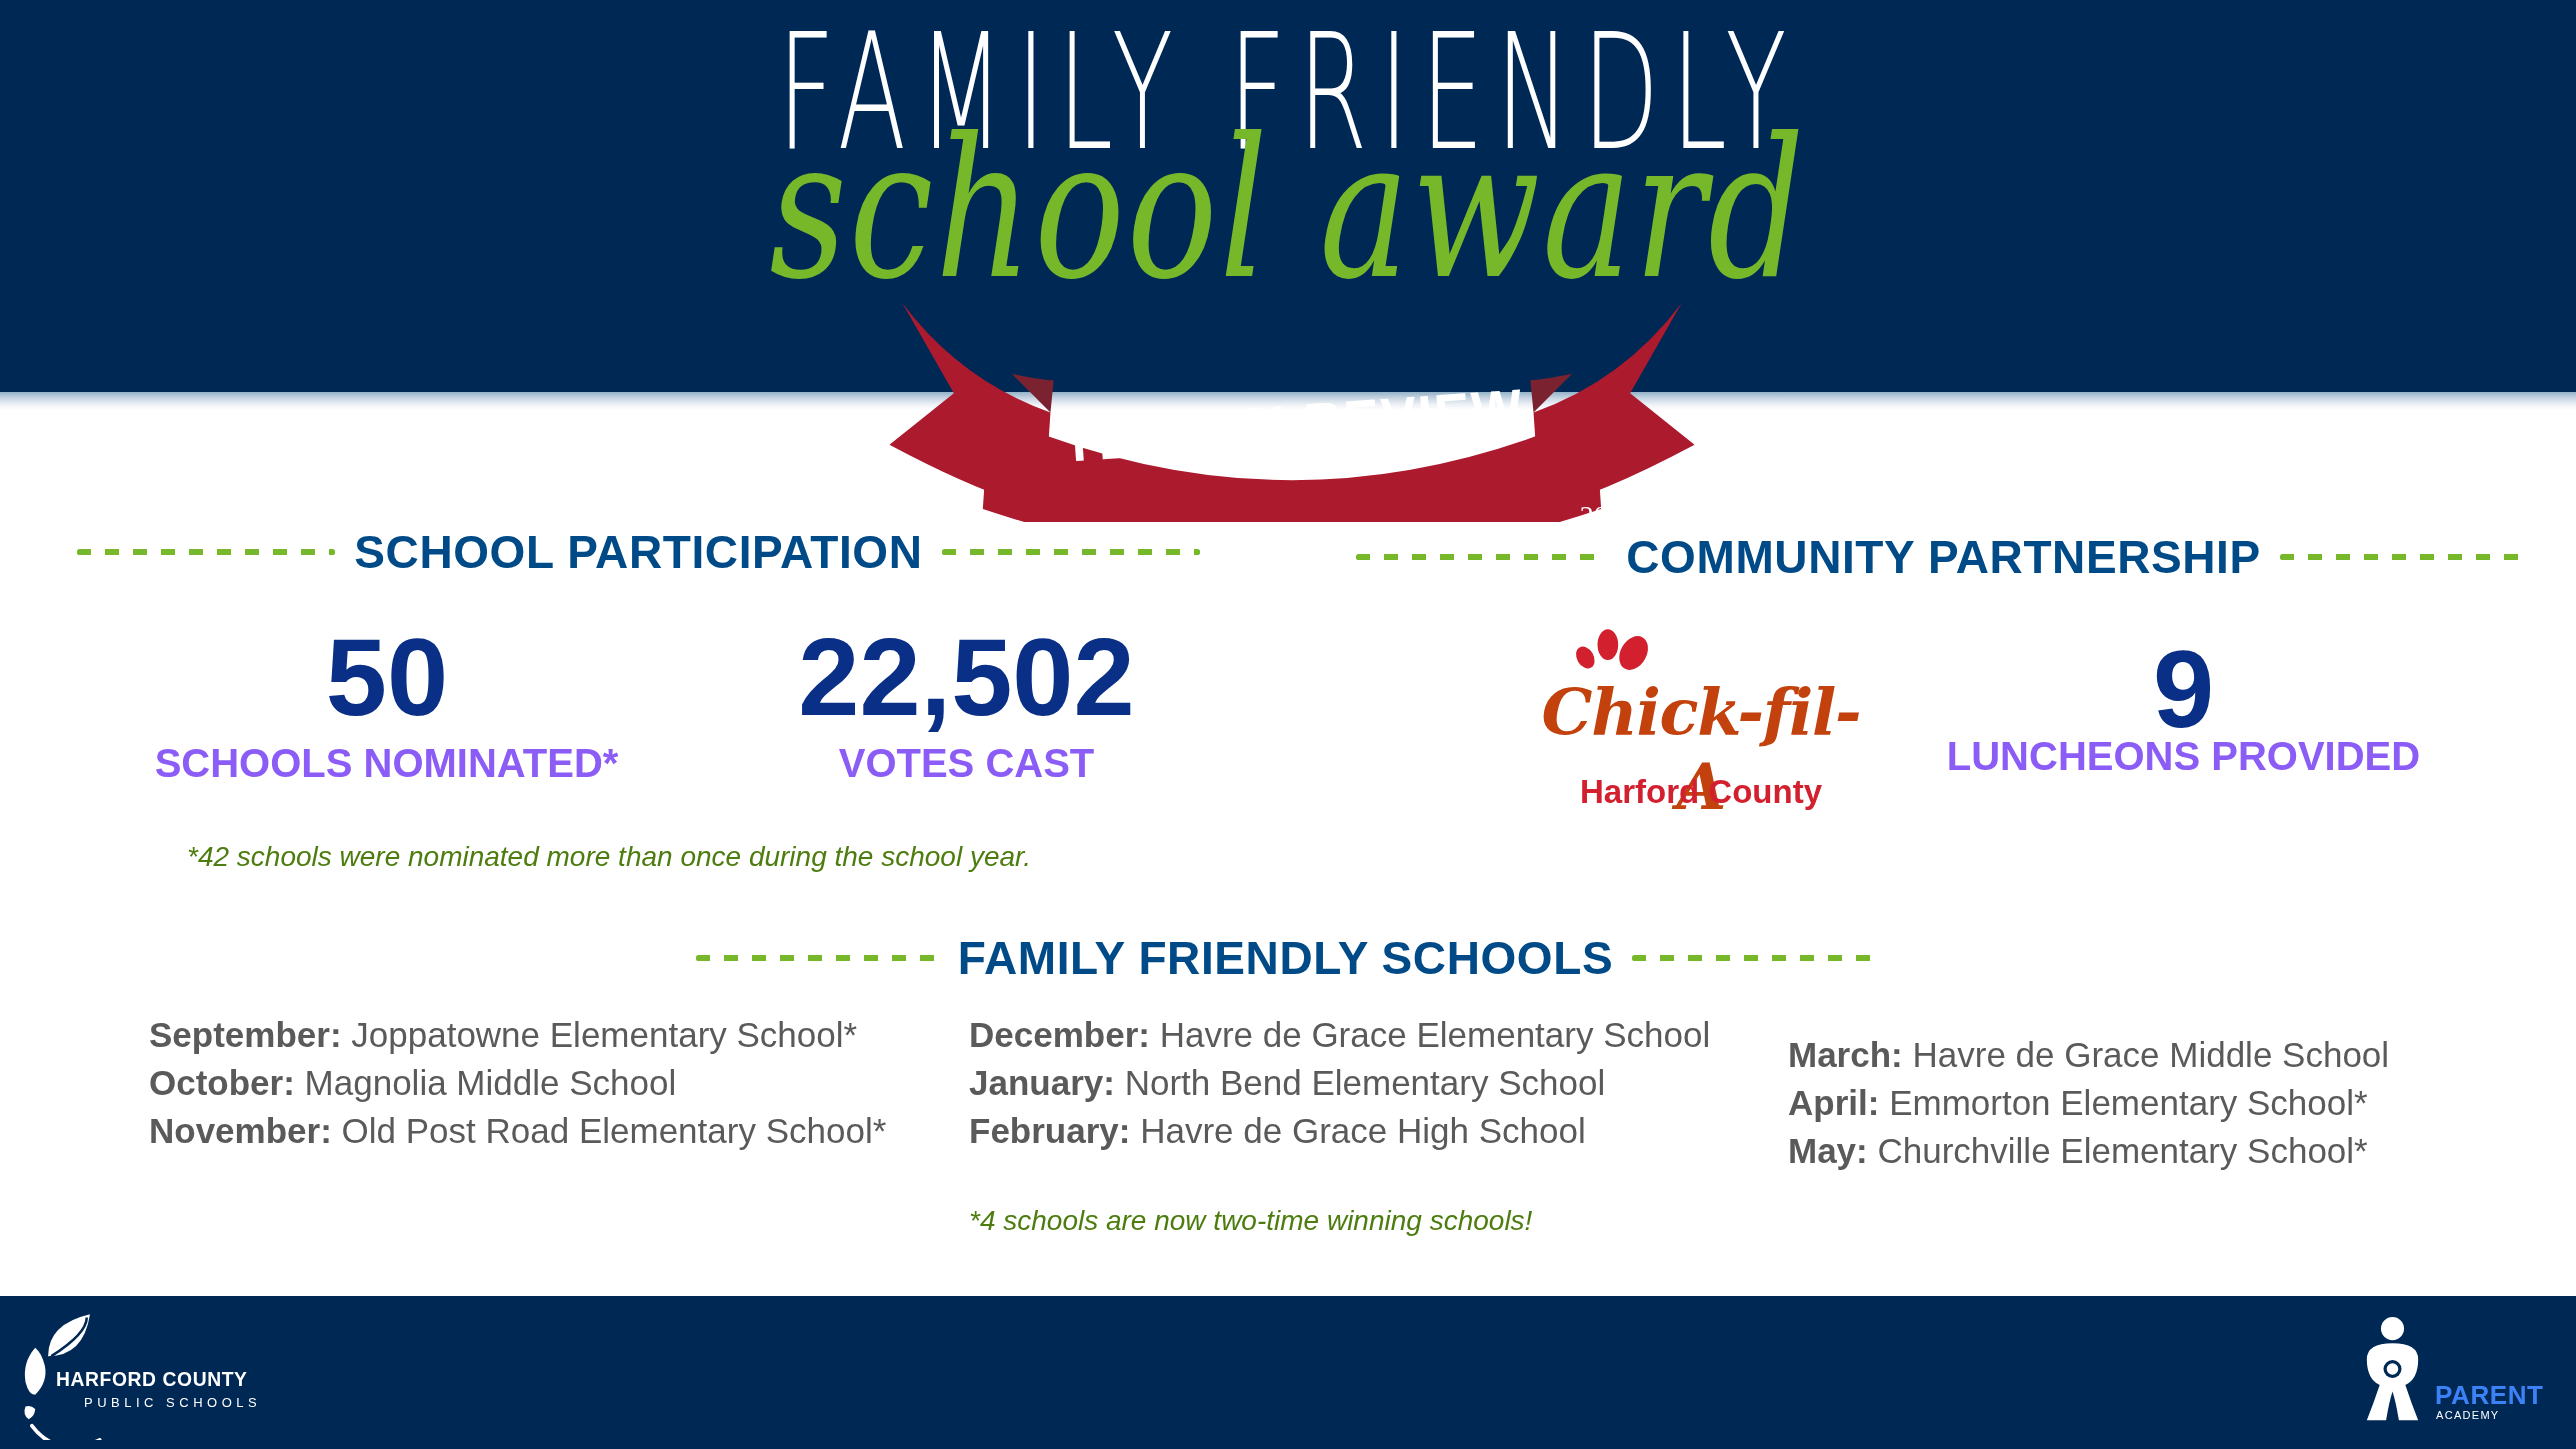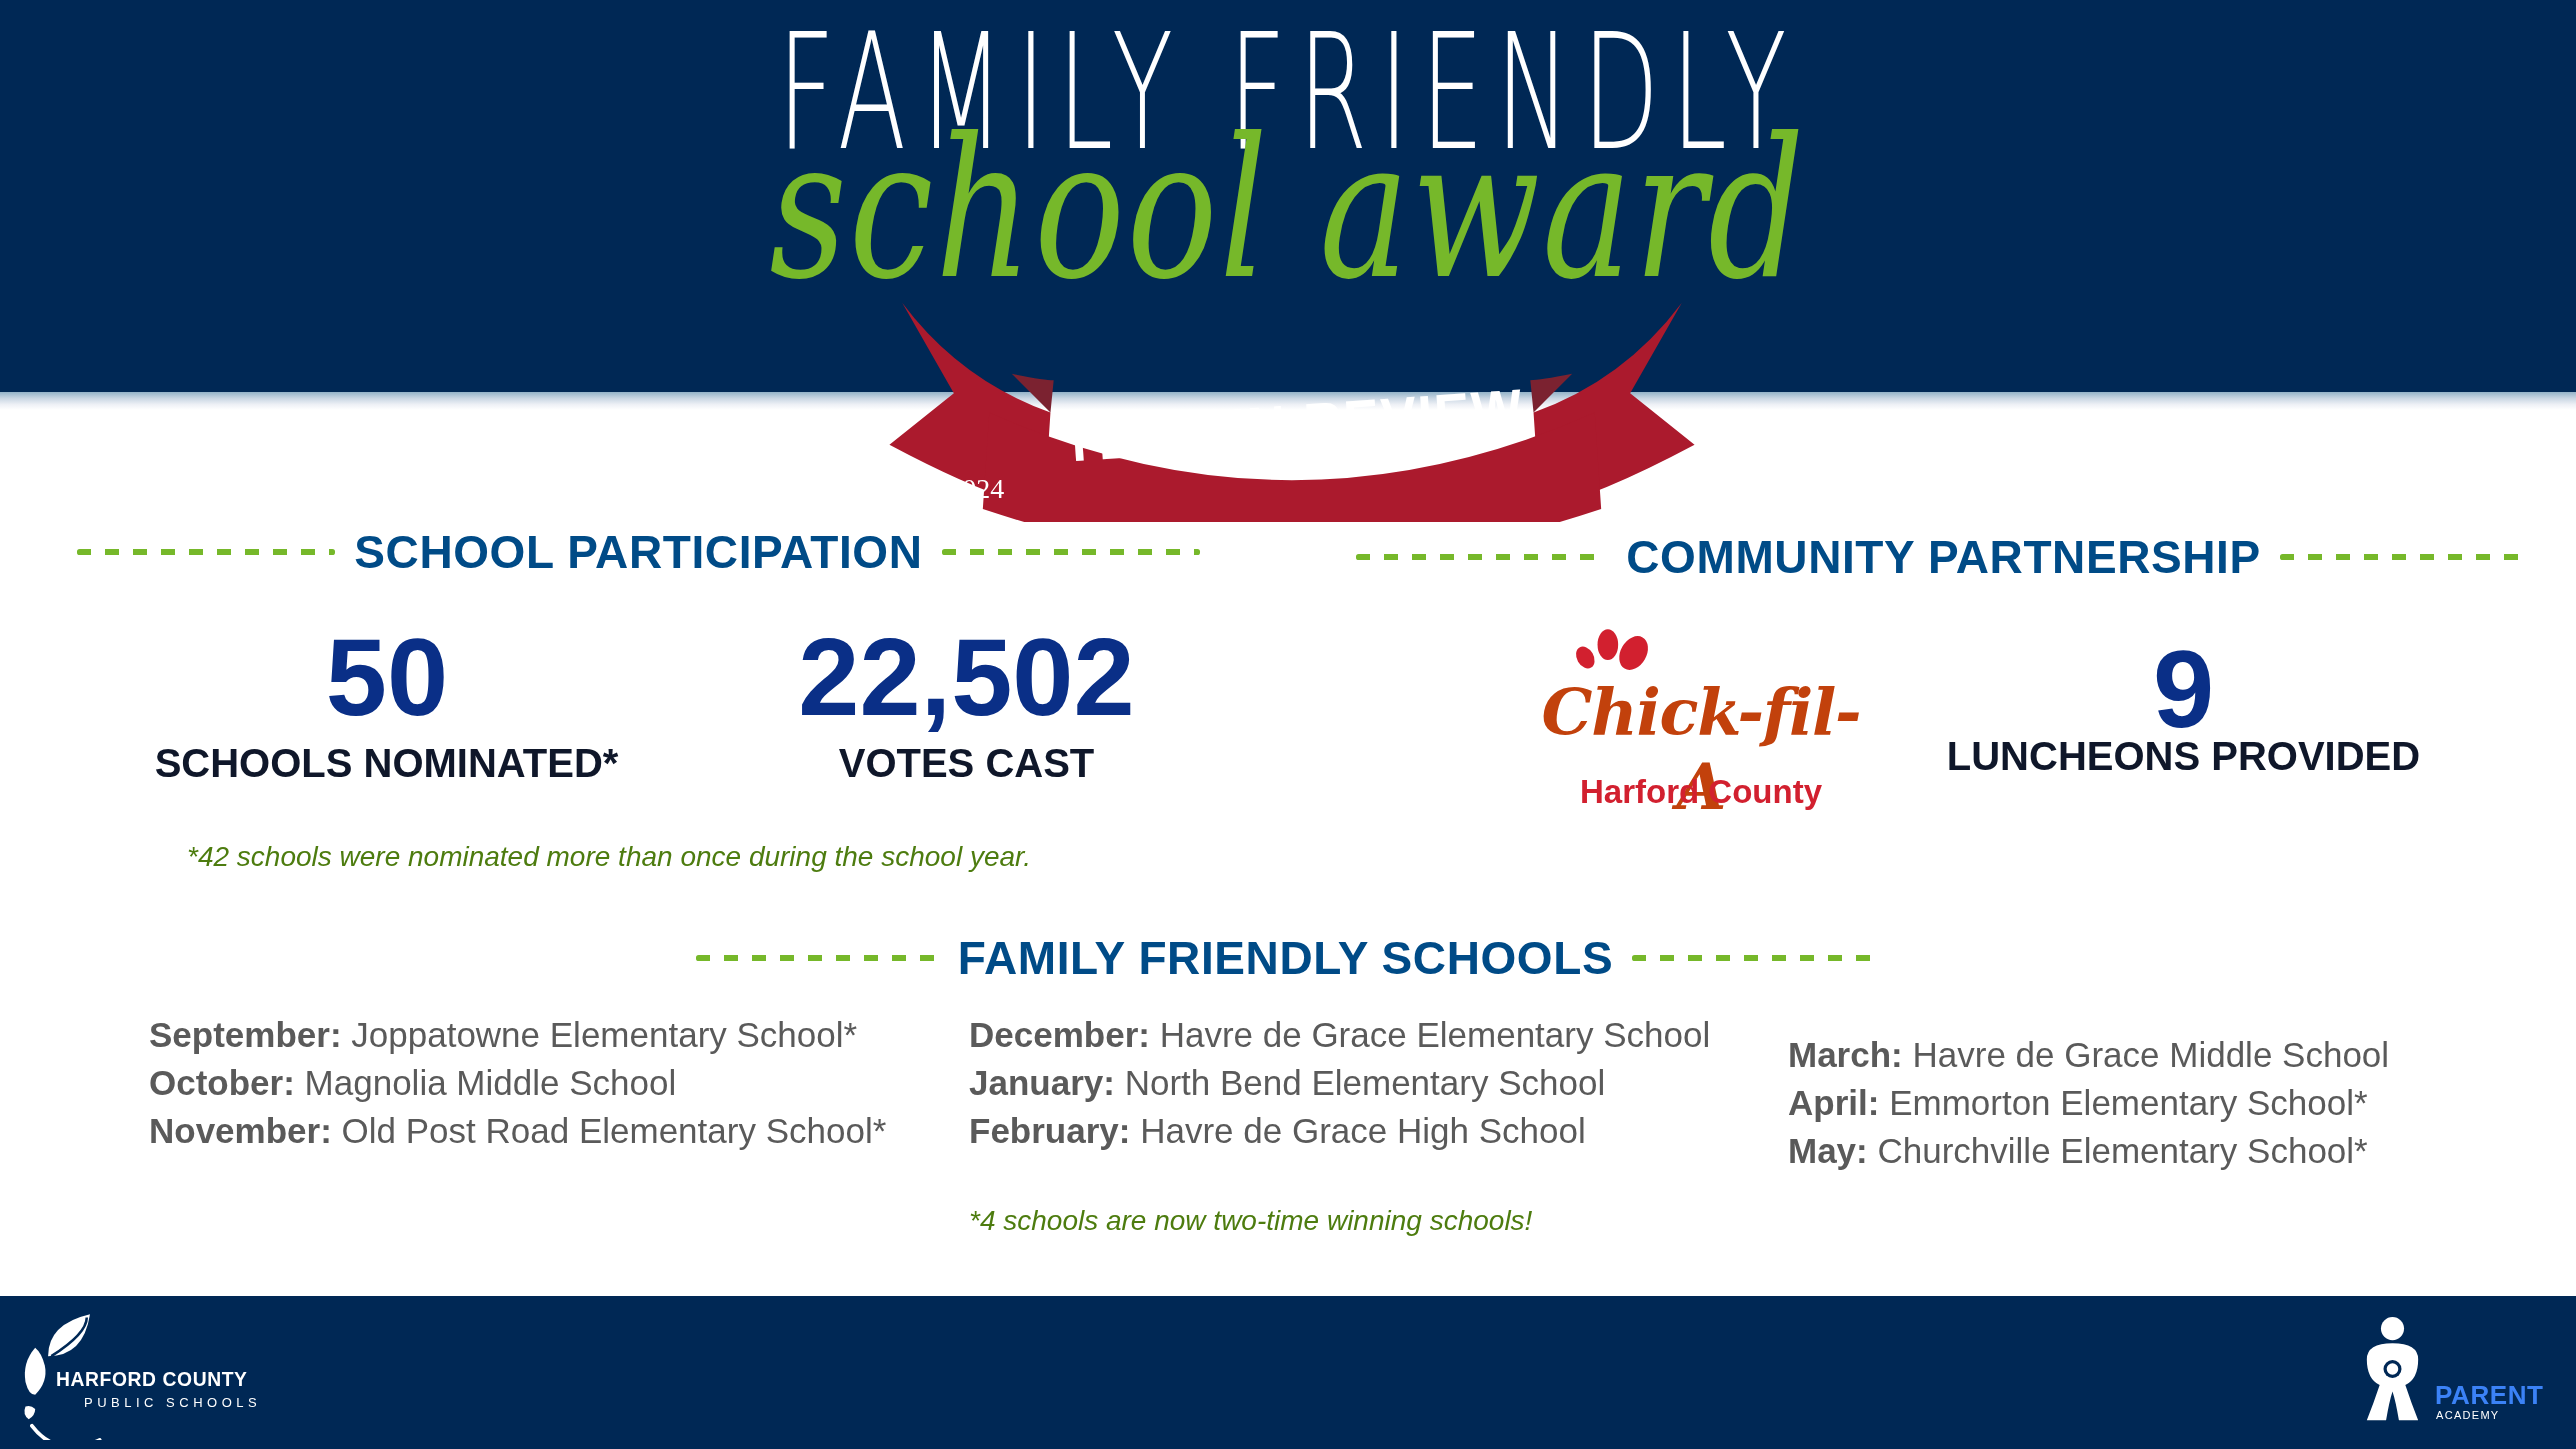--- a/index.html
+++ b/index.html
@@ -28,42 +28,42 @@
     font-size: 193px; line-height: 1; letter-spacing: 2.6px;
     transform: scaleX(0.78); transform-origin: center top;
   }
   .ribbon { position: absolute; left: 883px; top: 303px; width: 818px; height: 219px; }
   .ribbon-text {
     position: absolute; left: 883px; top: 392px; width: 818px; text-align: center;
     color: #ffffff; font-weight: bold; font-size: 59px; letter-spacing: 1.9px;
     transform: rotate(-4deg) scaleX(0.9);
   }
   .ribbon-year {
-    position: absolute; left: 883px; top: 473px; width: 818px; text-align: left;
+    position: absolute; left: 883px; top: 500px; width: 818px; text-align: right;
     color: #ffffff; font-family: "Liberation Serif", serif; font-size: 28px;
   }
   .section-head {
     position: absolute; display: flex; align-items: center; 
     gap: 19.3px;
   }
   .section-title {
     color: #004b87; font-weight: bold; font-size: 46px; white-space: nowrap;
     letter-spacing: 0.6px;
   }
   .dashes {
     height: 5.2px; width: 258px;
     background: repeating-linear-gradient(90deg, #76b82a 0 14px, transparent 14px 28px);
     border-radius: 2.6px;
   }
   .big-num {
     position: absolute; text-align: center; color: #0a2f87; font-weight: bold;
     font-size: 110px; line-height: 1;
   }
   .stat-label {
-    position: absolute; text-align: center; color: #0f172a; font-weight: bold;
+    position: absolute; text-align: center; color: #8b5cf6; font-weight: bold;
     font-size: 40px; white-space: nowrap;
   }
   .footnote {
     position: absolute; color: #4d7c0f; font-style: italic; font-size: 28px;
     white-space: nowrap;
   }
   .cfa {
     position: absolute; left: 1527px; top: 622px; width: 348px; height: 193px;
   }
   .cfa-script {

